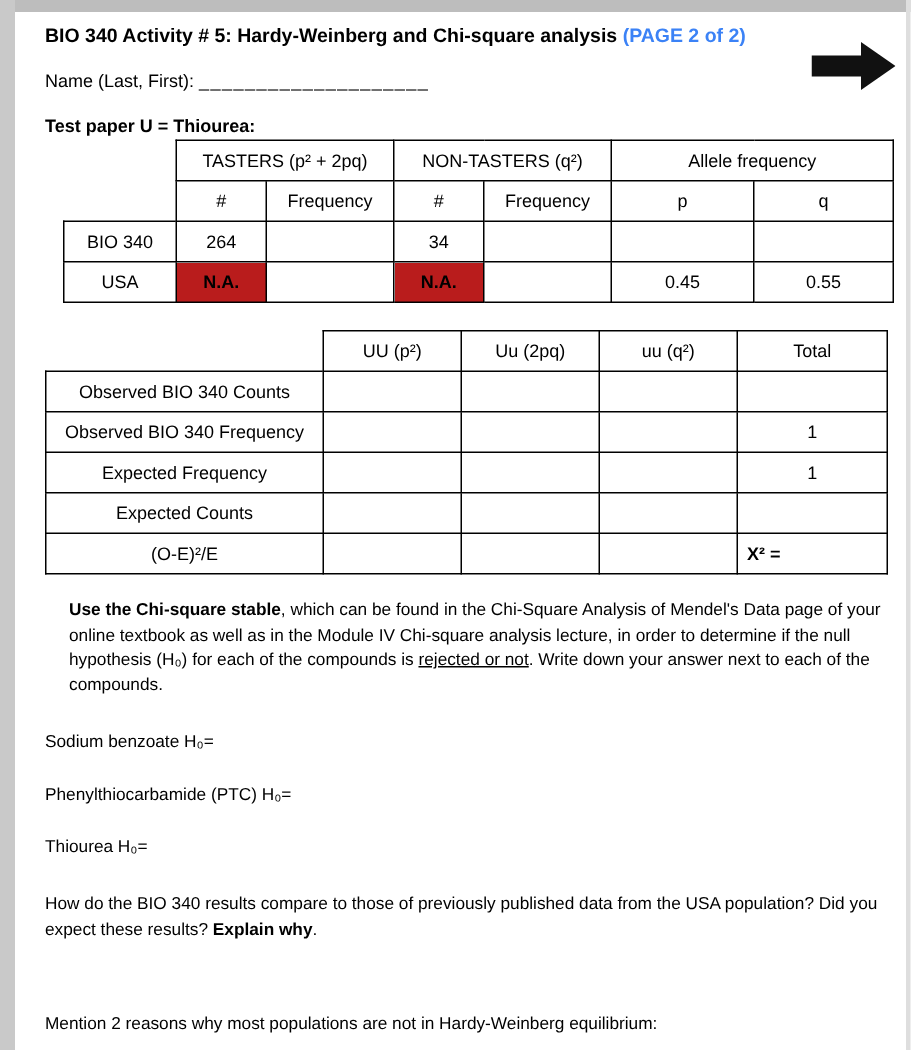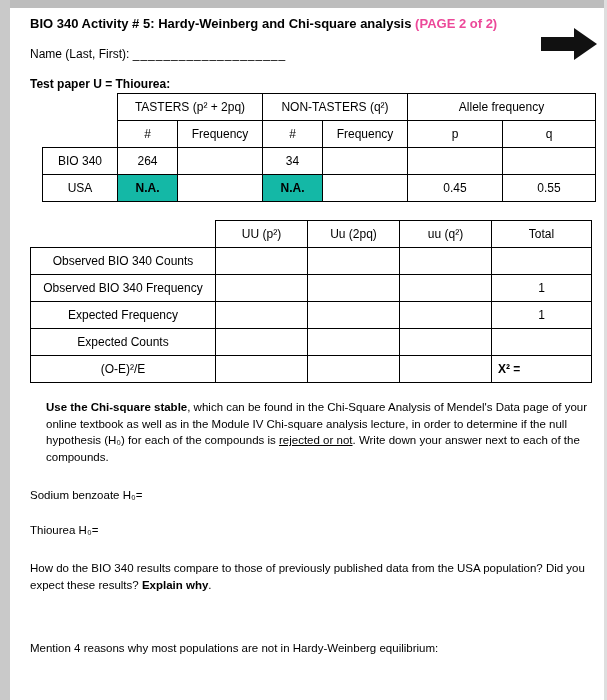--- a/index.html
+++ b/index.html
@@ -9,39 +9,39 @@
     font-family:"Liberation Sans", sans-serif; color:#000;
     position:relative; overflow:hidden;
   }
   .scan-top { position:absolute; top:0; left:0; width:607px; height:8px; background:#bdbdbd; }
   .scan-left { position:absolute; top:0; left:0; width:10px; height:700px; background:#c9c9c9; }
   .scan-right { position:absolute; top:0; right:0; width:3px; height:700px; background:#dedede; }
 
   .content { position:absolute; left:30px; top:16px; width:565px; }
 
   .title { font-size:13px; font-weight:bold; margin:0 0 16px 0; }
-  .title .blue { color:#ec4899; }
+  .title .blue { color:#3b82f6; }
 
   .arrow-wrap { position:absolute; top:28px; right:10px; width:56px; height:32px; }
 
   .name-line { font-size:12px; margin:0 0 16px 0; }
   .name-line .blank { letter-spacing:1px; }
 
   .testpaper { font-size:12px; font-weight:bold; margin:0 0 2px 0; }
   .hint { font-size:12px; font-style:italic; text-align:right; margin:0 0 3px 0; }
 
   table { border-collapse:collapse; table-layout:fixed; }
   td { border:1px solid #000; height:27px; font-size:12px; text-align:center;
        padding:0 4px; vertical-align:middle; overflow:hidden; }
   td.nb { border:none; }
 
   .t1 { width:553px; margin:0 0 0 12px; }
   .t2 { width:561px; margin:18px 0 0 0; }
 
-  td.na { background:#14b8a6; font-weight:bold; }
+  td.na { background:#b91c1c; font-weight:bold; }
   td.chi { font-weight:bold; text-align:left; padding-left:6px; }
 
   .para { font-size:11.5px; line-height:1.45; margin:16px 0 0 16px; }
   .para b { font-weight:bold; }
   .para u { text-decoration:underline; }
 
   .compound { font-size:11.5px; margin:23px 0 0 0; }
   .question { font-size:11.5px; line-height:1.5; margin:24px 0 0 0; }
   .final { font-size:11.5px; margin:48px 0 0 0; }
 </style>
@@ -169,19 +169,20 @@
         <td></td>
         <td></td>
         <td class="chi">X² =</td>
       </tr>
     </tbody>
   </table>
 
   <p class="para"><b>Use the Chi-square stable</b><span>, which can be found in the Chi-Square Analysis of Mendel's Data page of your online textbook as well as in the Module IV Chi-square analysis lecture, in order to determine if the null hypothesis (H₀) for each of the compounds is </span><u>rejected or not</u><span>. Write down your answer next to each of the compounds.</span></p>
 
   <p class="compound">Sodium benzoate H₀=</p>
+  <p class="compound">Phenylthiocarbamide (PTC) H₀=</p>
   <p class="compound">Thiourea H₀=</p>
 
   <p class="question"><span>How do the BIO 340 results compare to those of  previously published data from the USA population? Did you expect these results? </span><b>Explain why</b><span>.</span></p>
 
-  <p class="final">Mention 4 reasons why most populations are not in Hardy-Weinberg equilibrium:</p>
+  <p class="final">Mention 2 reasons why most populations are not in Hardy-Weinberg equilibrium:</p>
 
 </div>
 
 </body></html>

